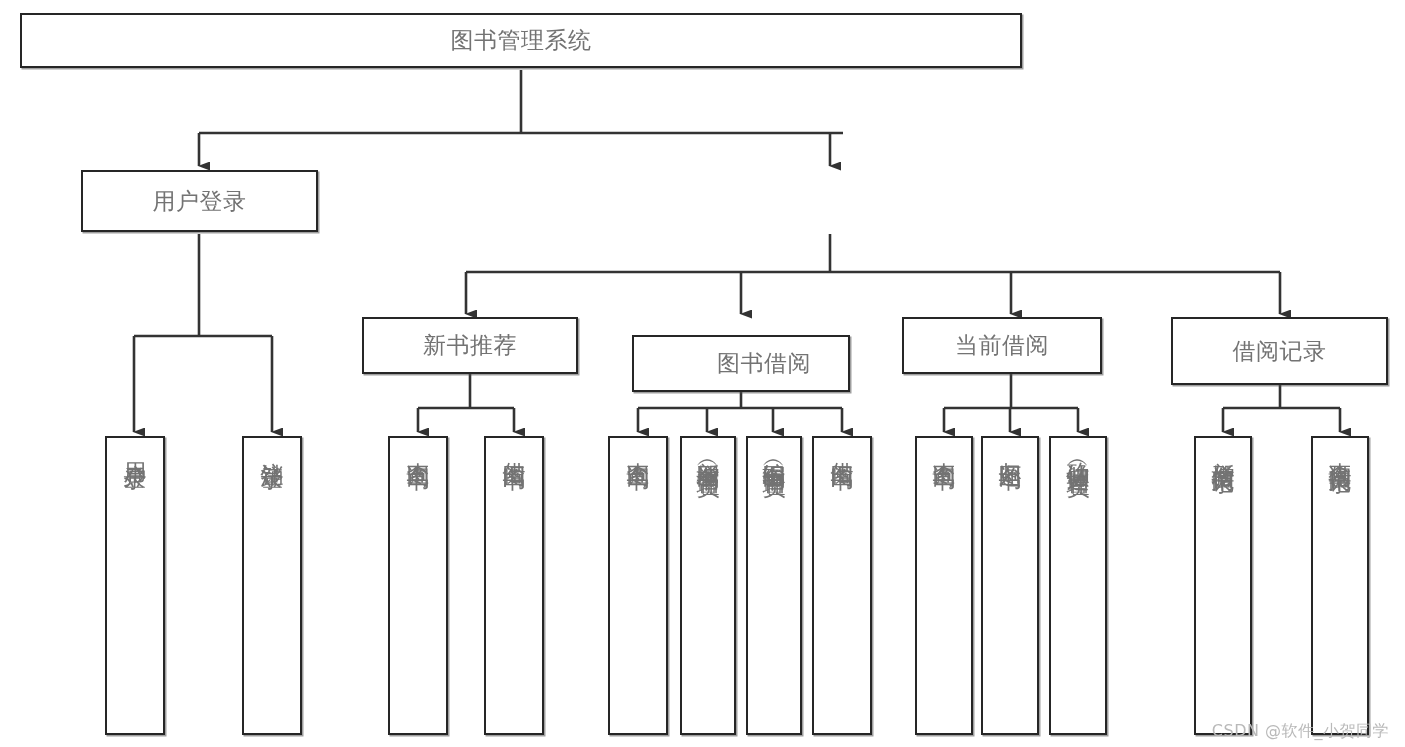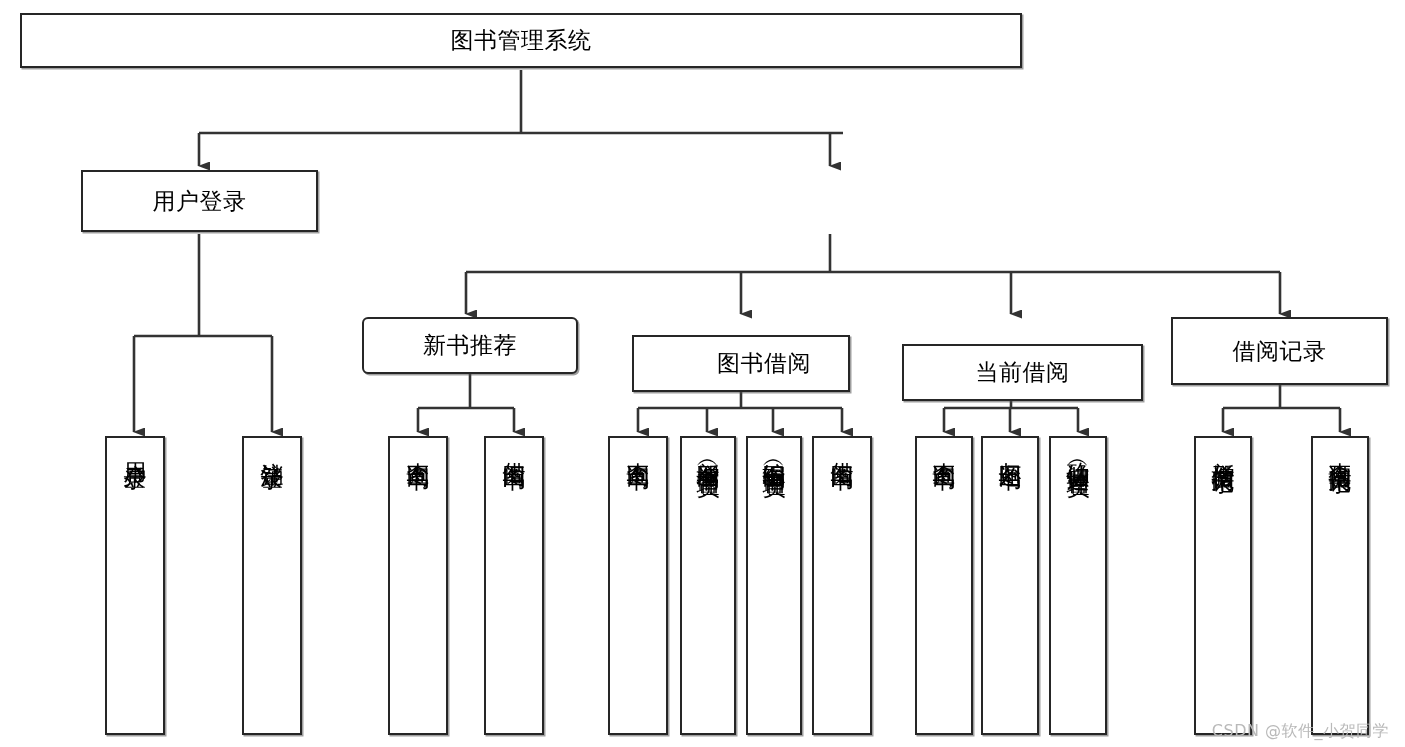--- a/index.html
+++ b/index.html
@@ -28,21 +28,21 @@
   }
   .node {
     position: absolute;
     box-sizing: border-box;
     background: #ffffff;
     border: 2px solid #262626;
     box-shadow: 1.5px 1.5px 0 0 rgba(80,80,80,0.55);
     display: flex;
     align-items: center;
     justify-content: center;
-    color: #000000;
+    color: #737373;
   }
   .node-label {
     display: block;
     text-align: center;
     line-height: 1.08;
     letter-spacing: 0.5px;
     white-space: nowrap;
   }
   .node.horizontal .node-label {
     font-size: 23px;
@@ -132,29 +132,29 @@
 
   <div class="node root horizontal" style="left:20px; top:13px; width:1002px; height:55px;">
     <span class="node-label">图书管理系统</span>
   </div>
 
   <div class="node horizontal" style="left:81px; top:170px; width:237px; height:62px;">
     <span class="node-label">用户登录</span>
   </div>
 
 
-  <div class="node horizontal" style="left:362px; top:317px; width:216px; height:57px;border-radius:6px;">
+  <div class="node horizontal" style="left:362px; top:317px; width:216px; height:57px;">
     <span class="node-label">新书推荐</span>
   </div>
 
   <div class="node horizontal" style="left:632px; top:335px; width:218px; height:57px;padding-left:46px;">
     <span class="node-label">图书借阅</span>
   </div>
 
-  <div class="node horizontal" style="left:902px; top:317px; width:241px; height:57px;margin-top:27px;">
+  <div class="node horizontal" style="left:902px; top:317px; width:200px; height:57px;">
     <span class="node-label">当前借阅</span>
   </div>
 
   <div class="node horizontal" style="left:1171px; top:317px; width:217px; height:68px;">
     <span class="node-label">借阅记录</span>
   </div>
 
   <div class="node vertical" style="left:105px; top:436px; width:60px; height:299px;">
     <span class="node-label">用户登录</span>
   </div>

